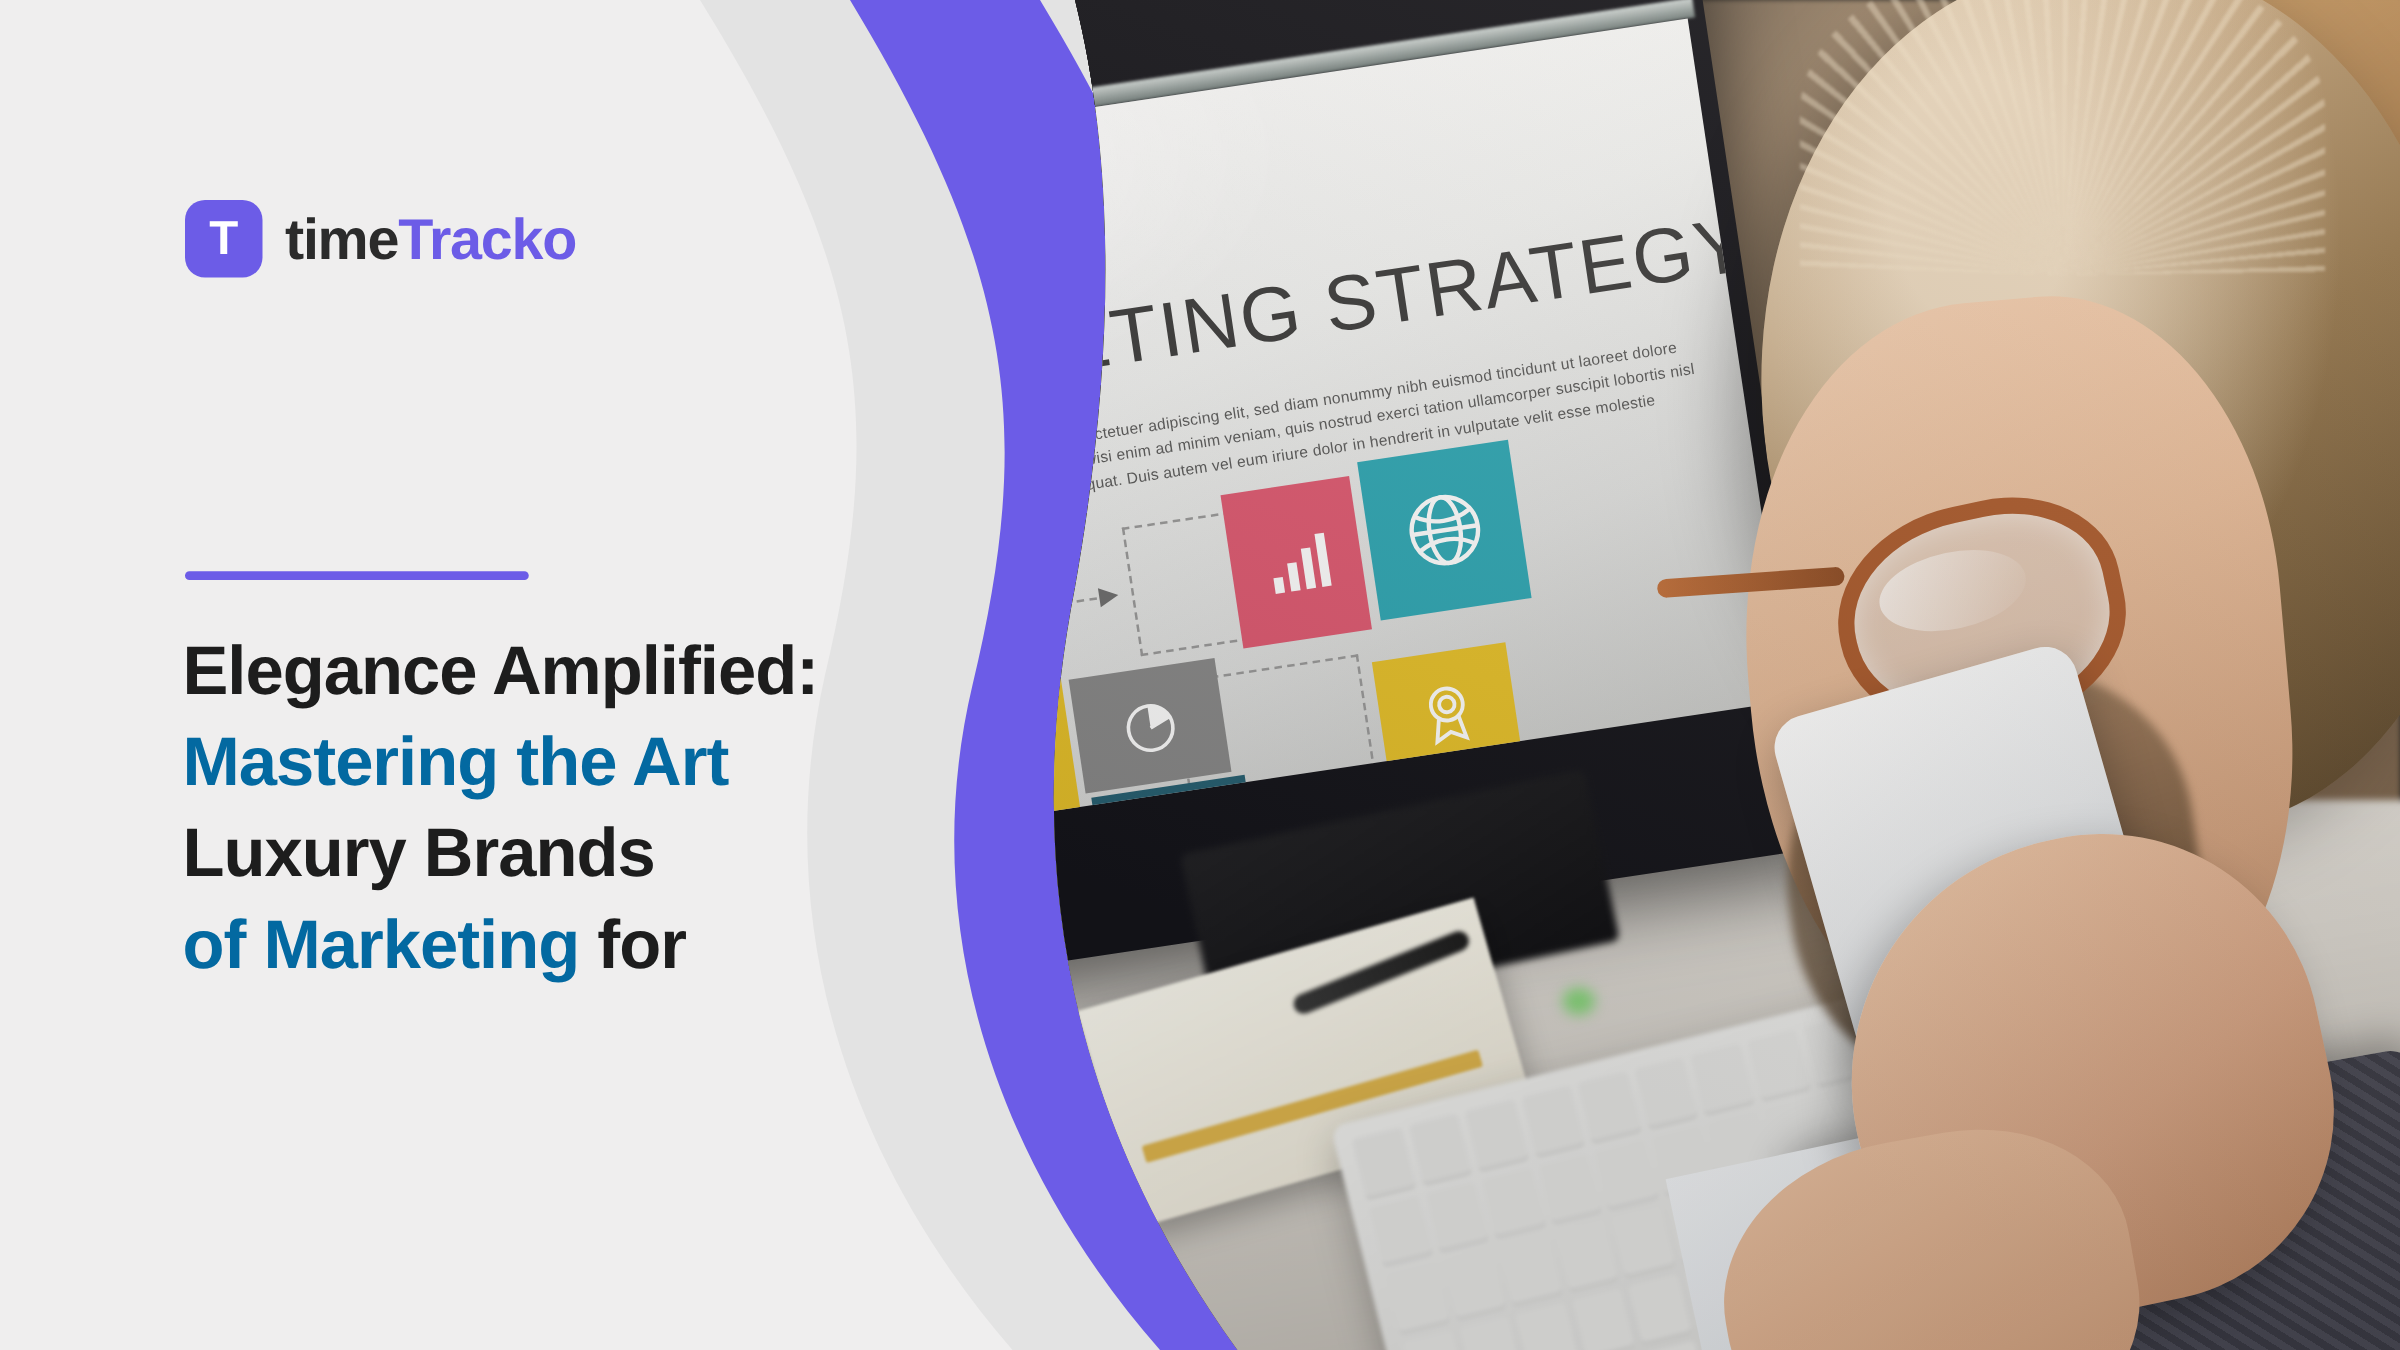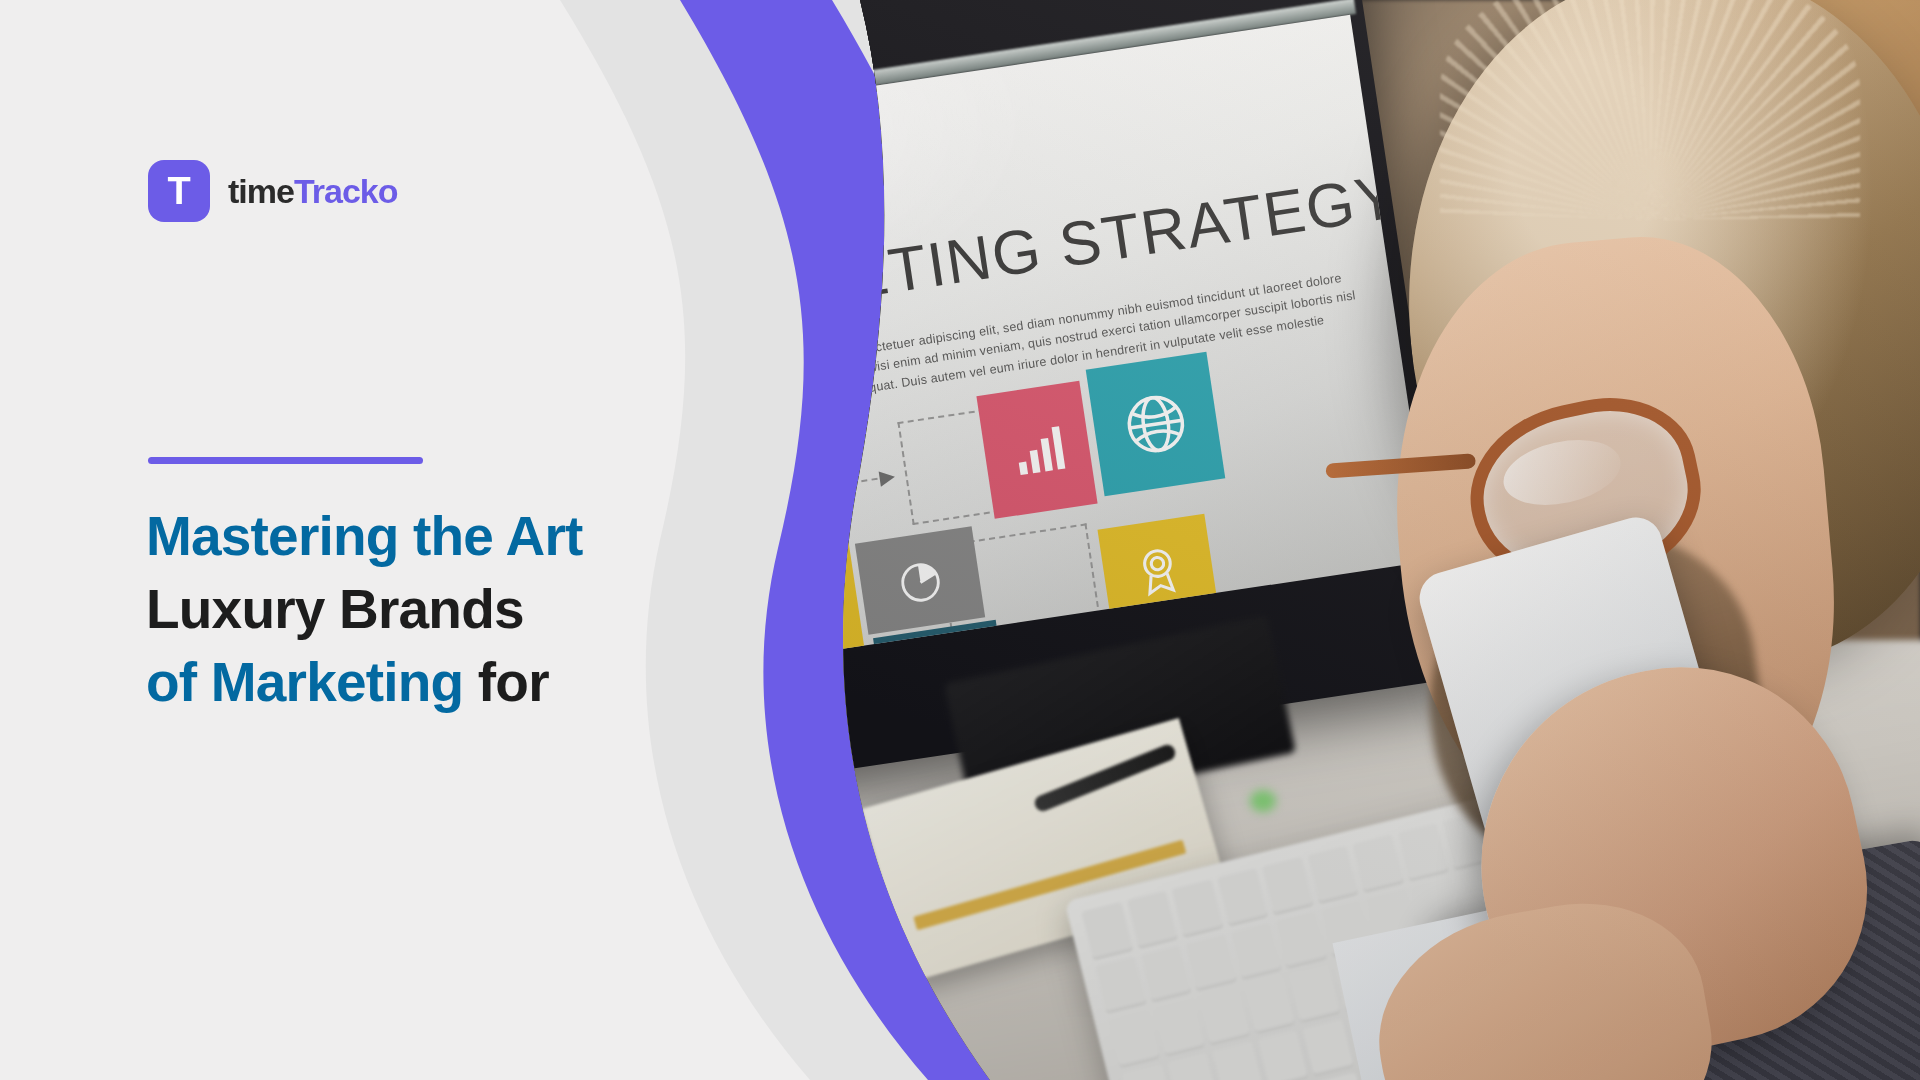--- a/index.html
+++ b/index.html
@@ -21,21 +21,21 @@
     display:flex; align-items:center; gap:18px;
   }
   .brand-mark {
     width:62px; height:62px; border-radius:16px; background:#6c5ce7;
     display:flex; align-items:center; justify-content:center;
   }
   .brand-mark-letter {
     color:#ffffff; font-size:38px; font-weight:700; line-height:1;
     letter-spacing:0px; font-family:"Liberation Sans", sans-serif;
   }
-  .brand-text { font-size:34px; font-weight:700; letter-spacing:-1px; white-space:nowrap; }
+  .brand-text { font-size:46px; font-weight:700; letter-spacing:-1px; white-space:nowrap; }
   .brand-text .t1 { color:#2b2b2b; }
   .brand-text .t2 { color:#6c5ce7; }
 
   .divider {
     position:absolute; left:148px; top:457px;
     width:275px; height:7px; border-radius:4px; background:#6c5ce7;
   }
 
   .headline {
     position:absolute; left:146px; top:500px; width:600px;
@@ -513,20 +513,21 @@
     <div class="brand">
       <div class="brand-mark">
         <span class="brand-mark-letter">T</span>
       </div>
       <div class="brand-text"><span class="t1">time</span><span class="t2">Tracko</span></div>
     </div>
 
     <div class="divider"></div>
 
     <div class="headline">
+      <span class="hl-line">Elegance Amplified:</span>
       <span class="hl-line accent">Mastering the Art</span>
       <span class="hl-line">Luxury Brands</span>
       <span class="hl-line"><span class="accent">of Marketing</span><span> for</span></span>
     </div>
 
   </div>
 
 </div>
 
 </body></html>

